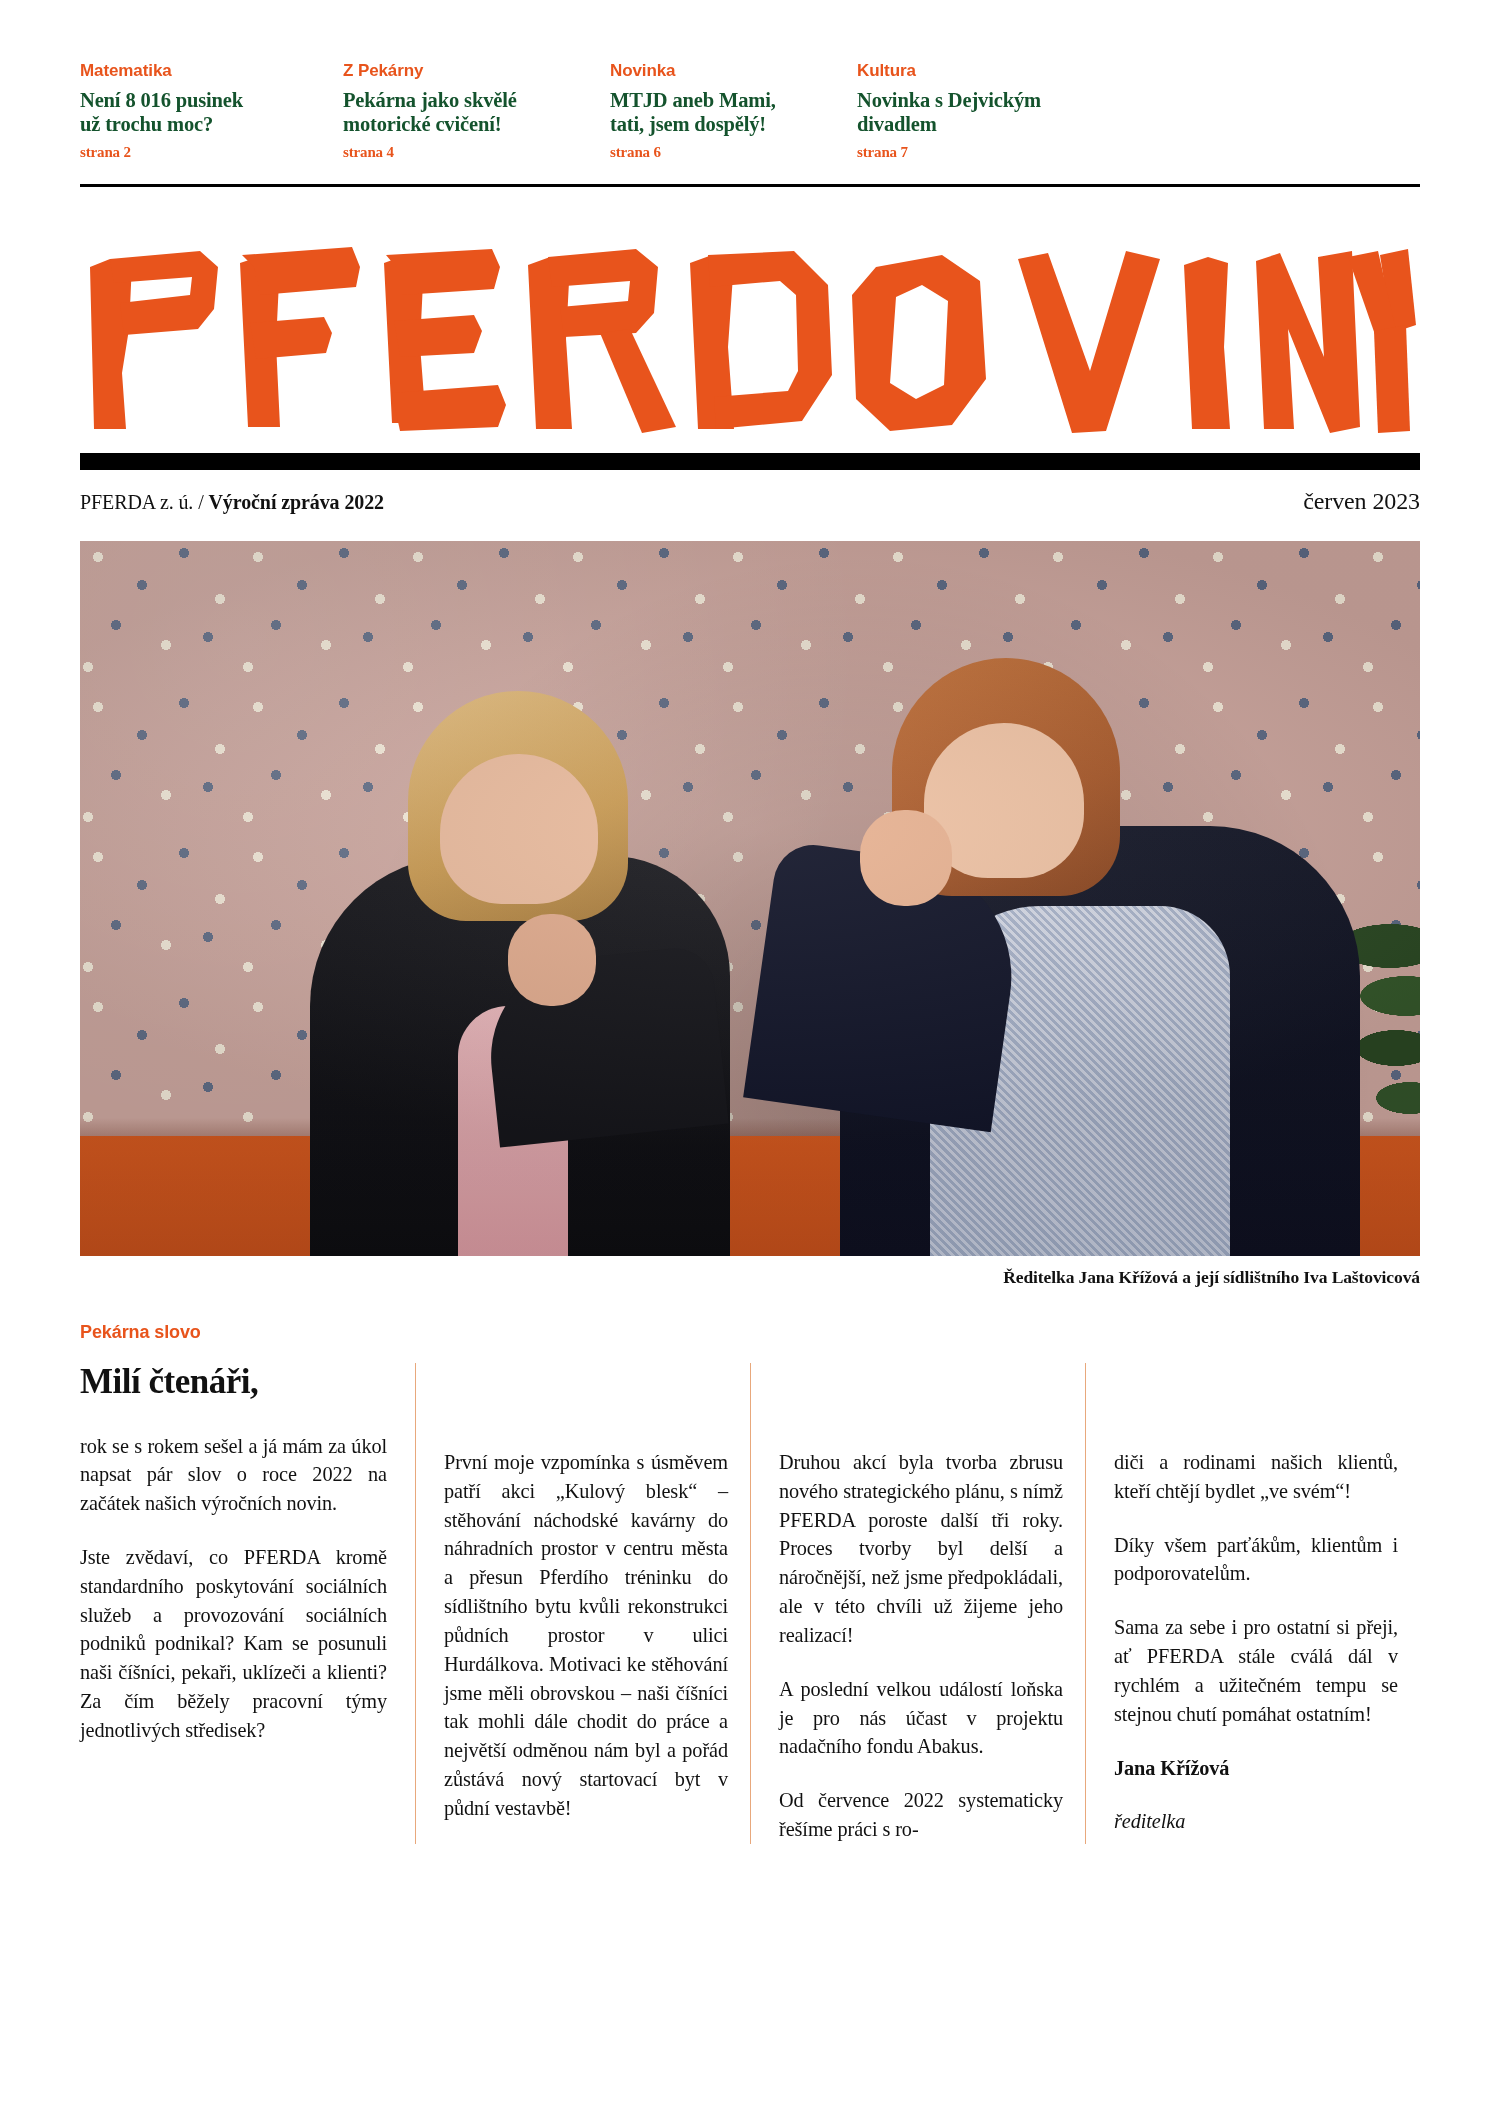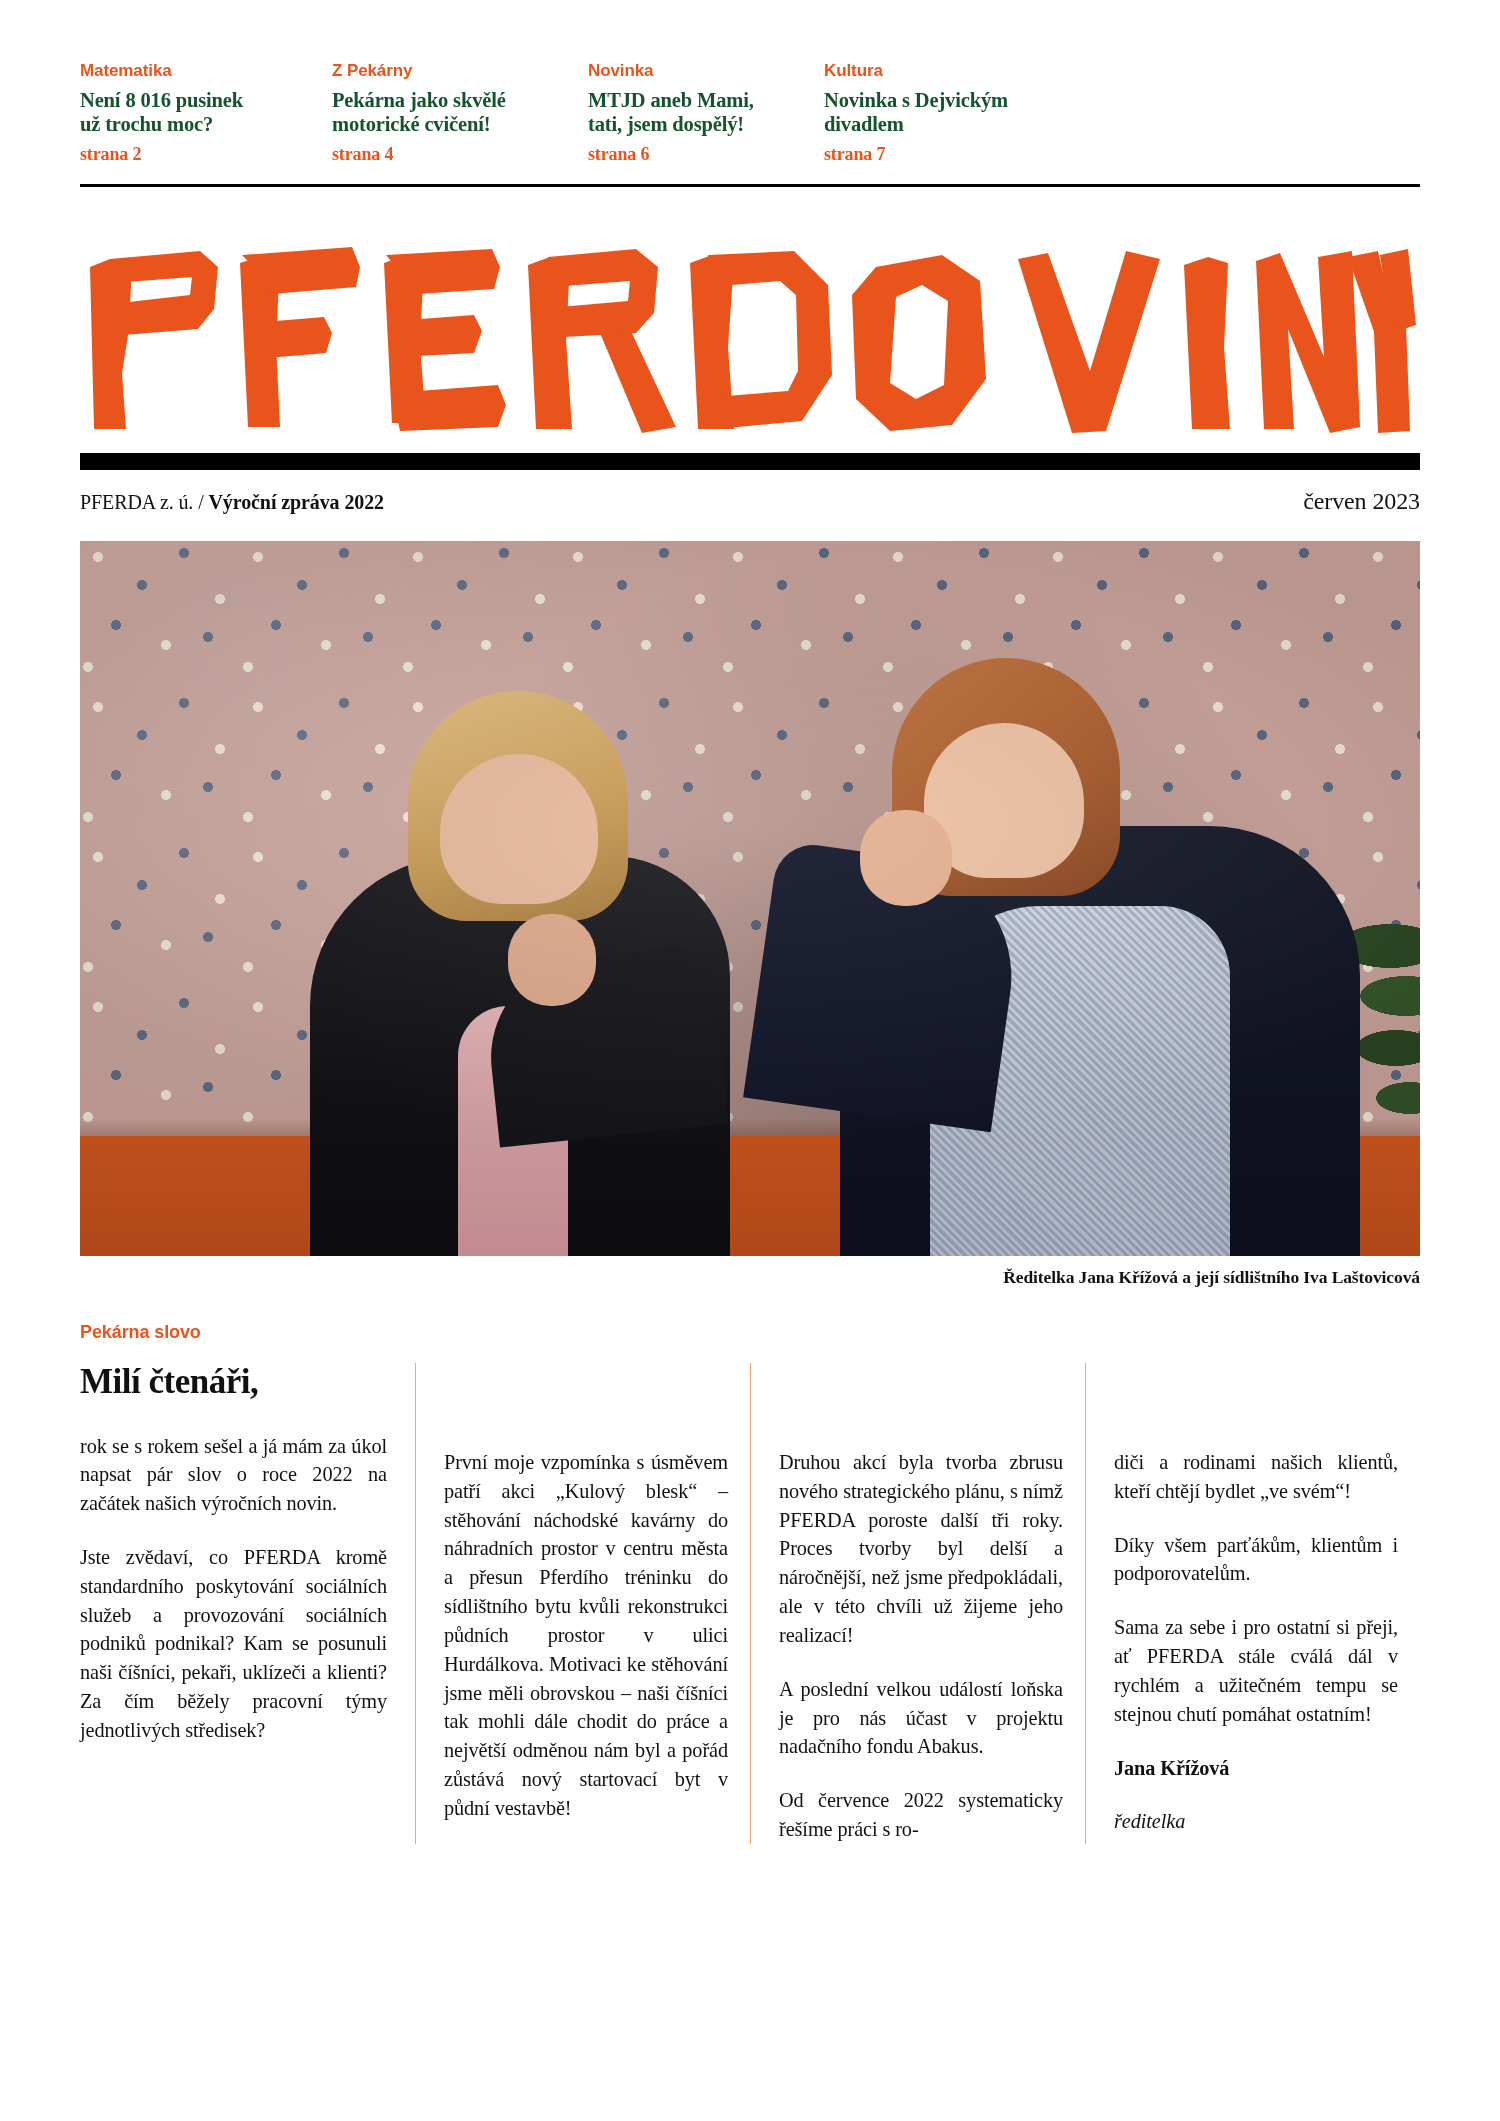--- a/index.html
+++ b/index.html
@@ -23,20 +23,21 @@
     box-sizing: border-box;
     padding: 0 80px;
   }
 
   
   .teasers {
     display: flex;
     padding-top: 62px;
     height: 122px;
     box-sizing: border-box;
+    gap: 11px;
   }
   .teaser {
     box-sizing: border-box;
     padding-right: 30px;
   }
   .teaser:nth-child(1) { width: 252px; }
   .teaser:nth-child(2) { width: 256px; }
   .teaser:nth-child(3) { width: 236px; }
   .teaser:nth-child(4) { width: 320px; }
 
@@ -53,21 +54,21 @@
     font-family: "Liberation Serif", "DejaVu Serif", serif;
     font-weight: bold;
     font-size: 20.5px;
     line-height: 1.18;
     color: #14532d;
     letter-spacing: -0.15px;
   }
   .teaser-page {
     font-family: "Liberation Serif", "DejaVu Serif", serif;
     font-weight: bold;
-    font-size: 18px;
+    font-size: 15px;
     color: #e8541c;
     margin-top: 8px;
     letter-spacing: -0.15px;
   }
 
   
   .rule-thin {
     height: 3px;
     background: #000000;
     margin-top: 62px;

